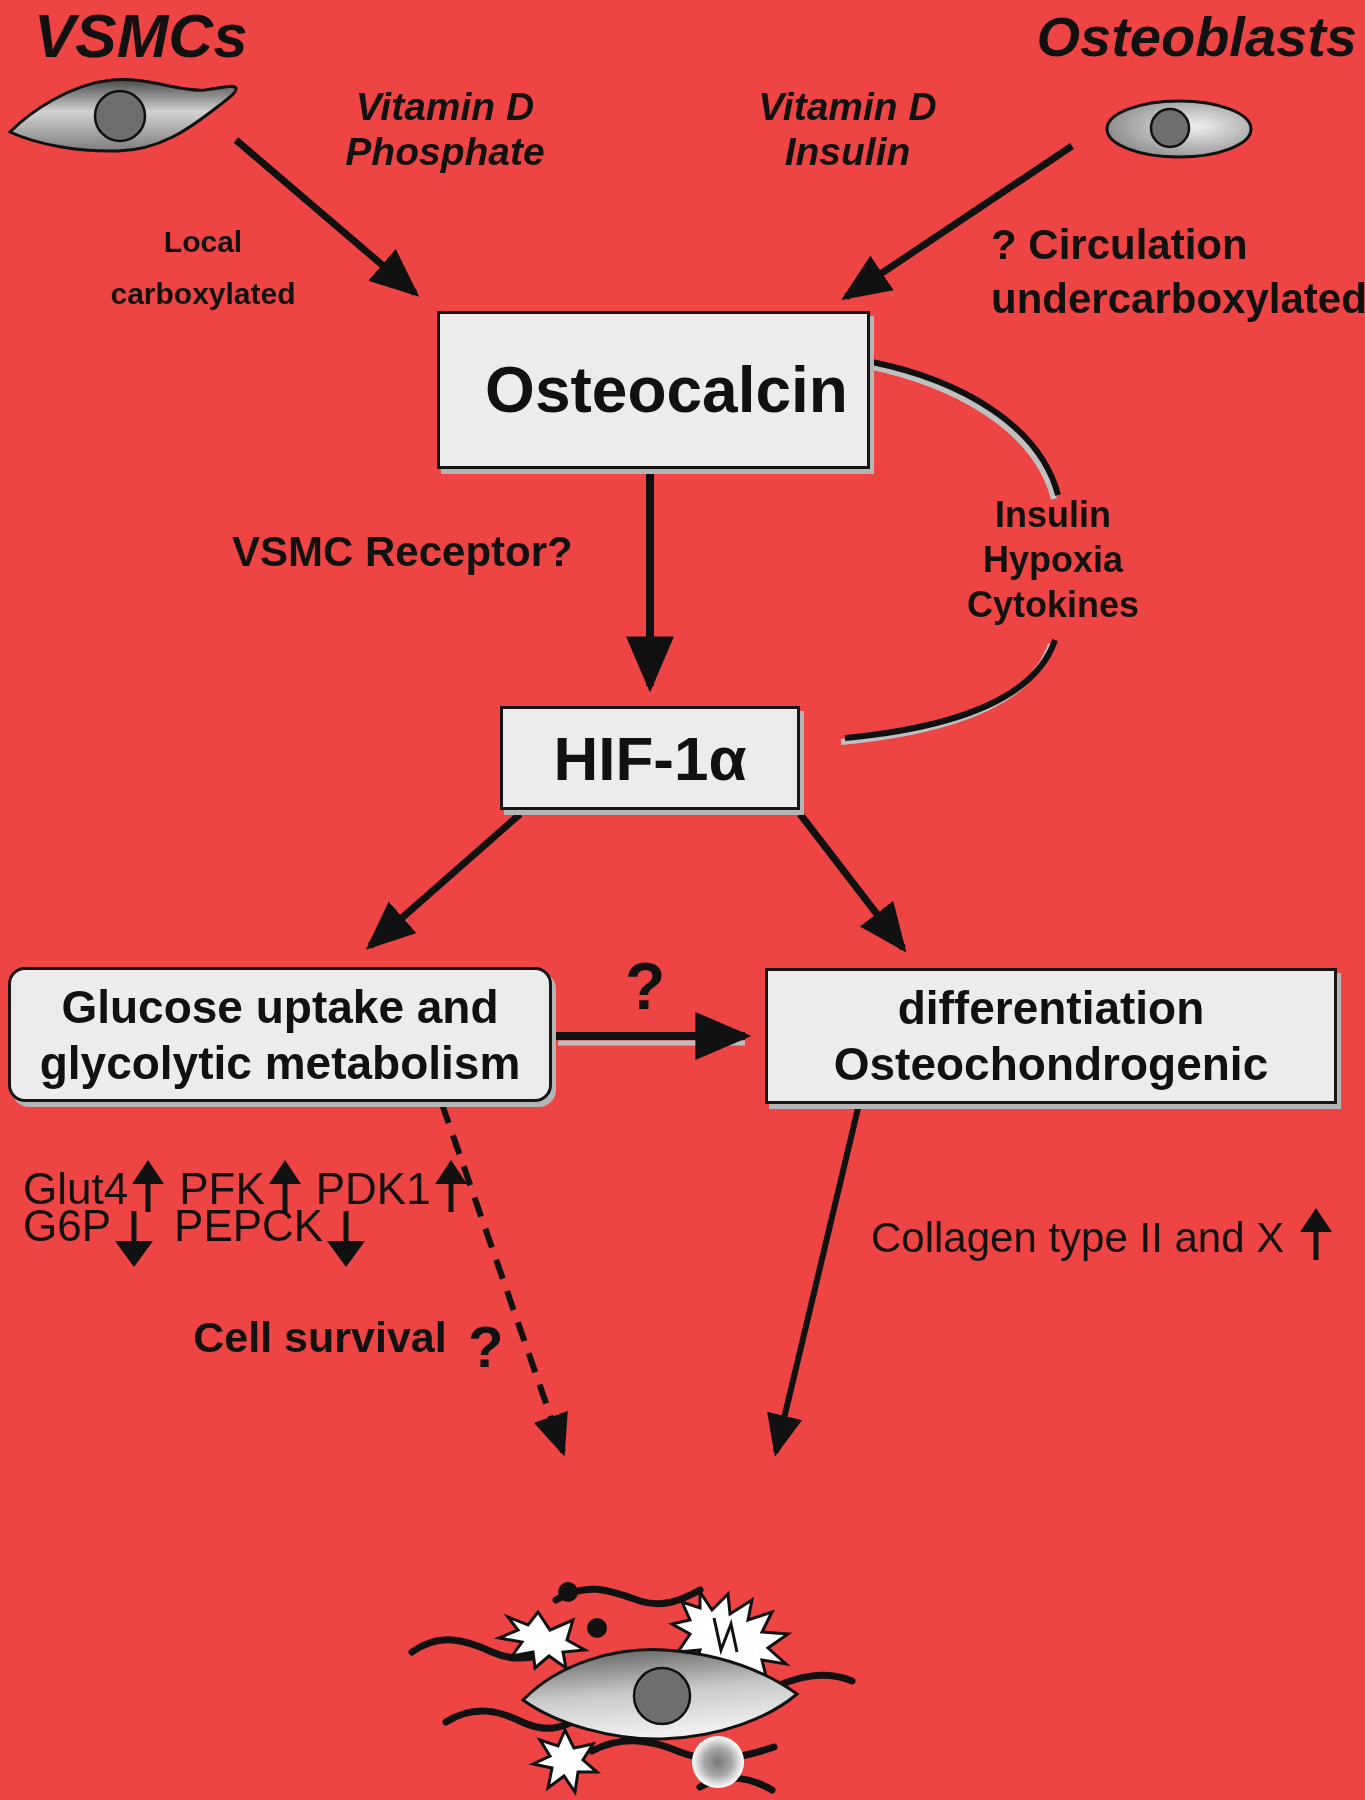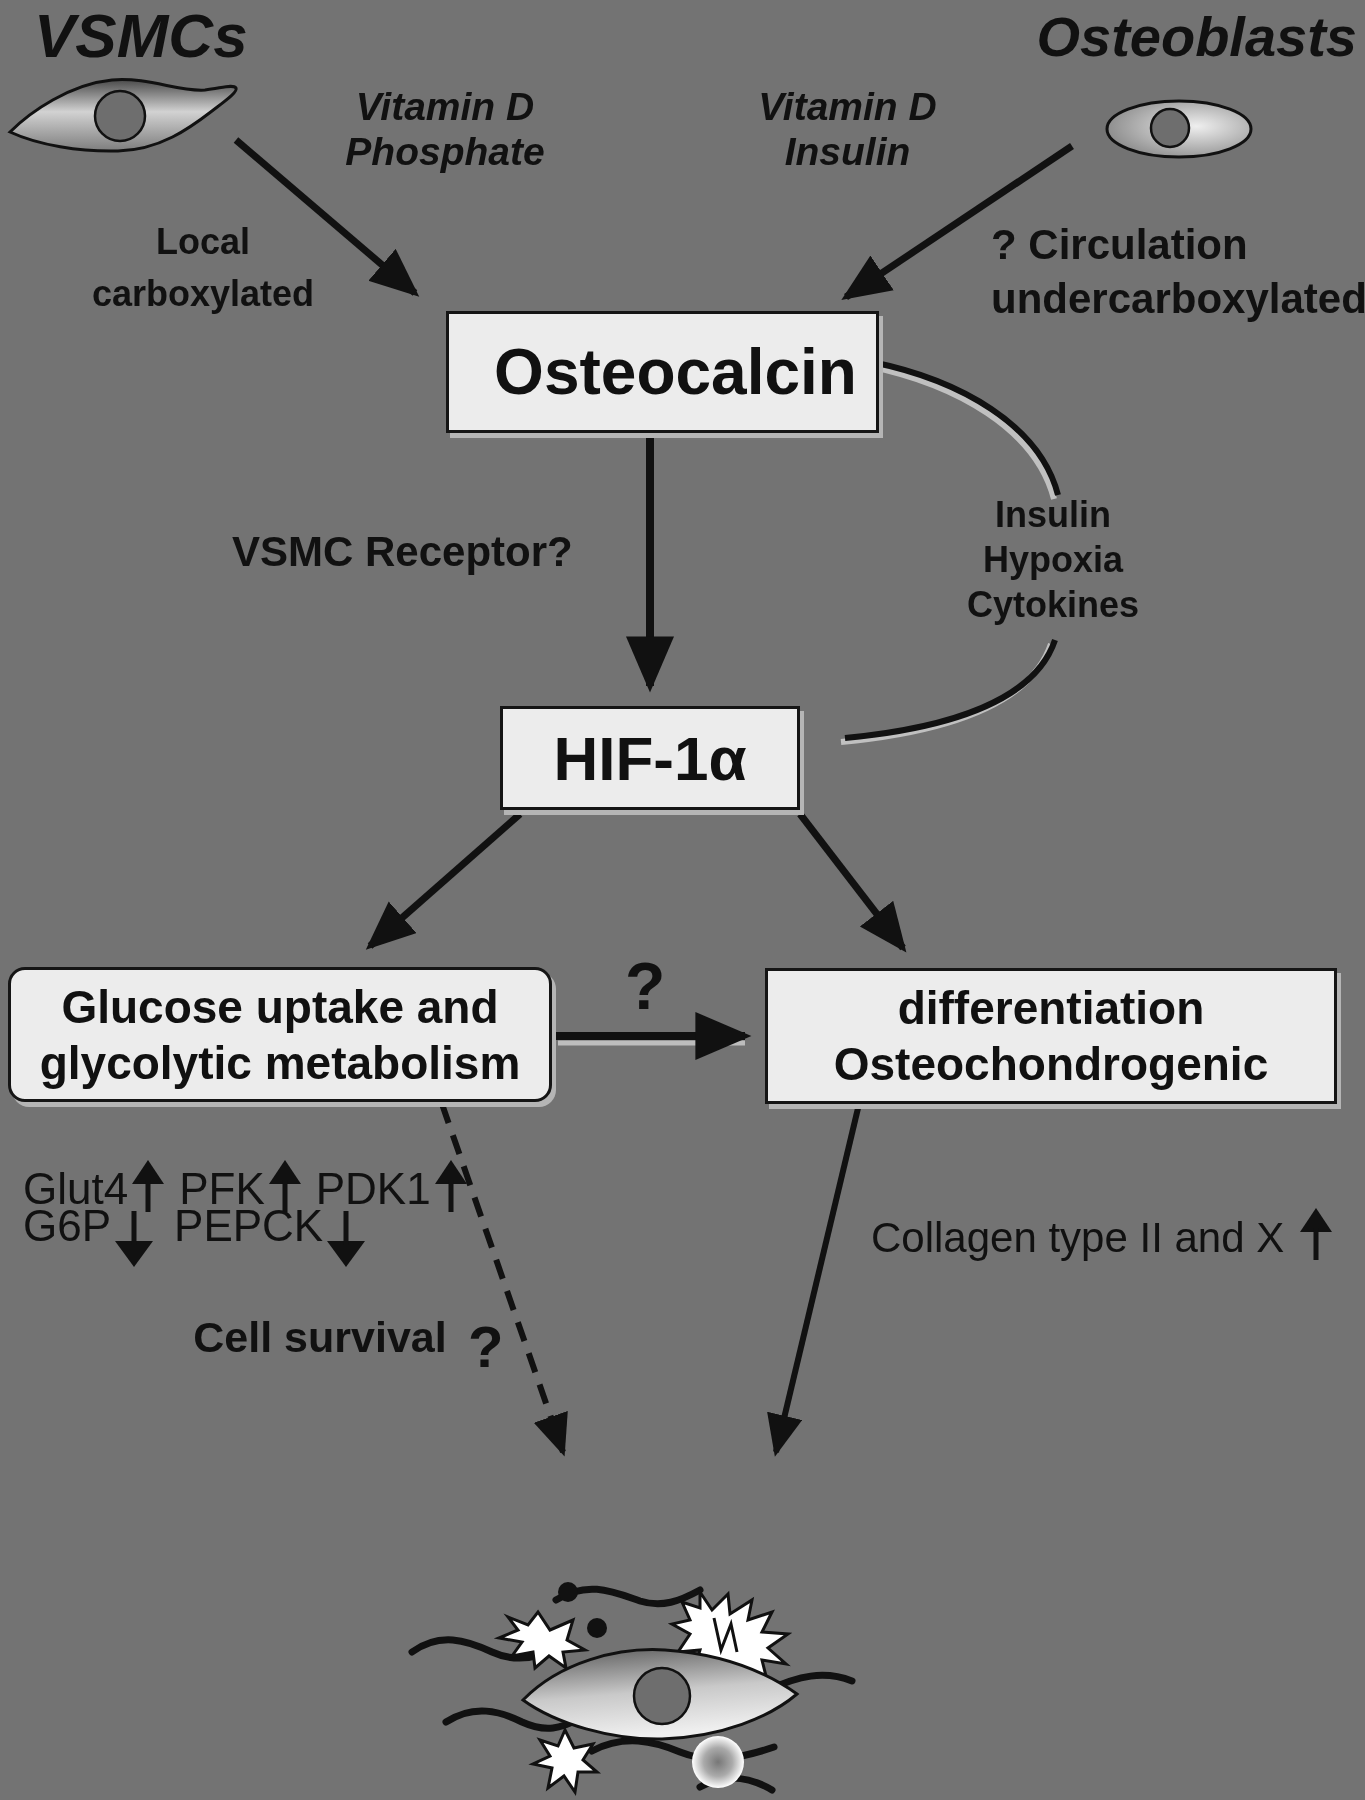--- a/index.html
+++ b/index.html
@@ -1,33 +1,33 @@
 <!DOCTYPE html>
 <html><head>
 <meta charset="utf-8">
 <style>
   html,body{margin:0;padding:0;background:#fff;}
-  .stage{position:relative;width:1365px;height:1800px;background:#737373;overflow:hidden;
+  .stage{position:relative;width:1365px;height:1800px;background:#ef4444;overflow:hidden;
          font-family:"Liberation Sans",sans-serif;color:#111;}
   svg.art{position:absolute;left:0;top:0;z-index:1;}
   .txt{position:absolute;white-space:nowrap;color:#111;z-index:3;}
   .b{font-weight:bold;}
   .i{font-style:italic;}
   .ctr{text-align:center;}
   .nodebox{position:absolute;z-index:2;box-sizing:border-box;background:#ececec;
            border:3px solid #151515;box-shadow:4px 5px 0 #b5b5b5;
            display:flex;flex-direction:column;align-items:center;justify-content:center;
            font-weight:bold;text-align:center;}
   .title-left{left:34px;top:0px;font-size:62px;}
   .title-right{right:8px;top:4px;font-size:56px;}
   .vit-left{left:330px;top:84px;width:230px;font-size:39px;line-height:45px;}
   .vit-right{left:740px;top:84px;width:215px;font-size:39px;line-height:45px;}
-  .local{left:78px;top:216px;width:250px;font-size:36px;line-height:52px;}
+  .local{left:78px;top:216px;width:250px;font-size:30px;line-height:52px;}
   .circ{left:991px;top:218px;font-size:42px;line-height:54px;}
-  .box-oc{left:446px;top:311px;width:433px;height:122px;font-size:64px;padding-left:26px;}
+  .box-oc{left:437px;top:311px;width:433px;height:158px;font-size:64px;padding-left:26px;}
   .receptor{left:232px;top:528px;font-size:42px;}
   .loop{left:933px;top:492px;width:240px;font-size:36px;line-height:45px;font-weight:bold;text-align:center;}
   .box-hif{left:500px;top:706px;width:300px;height:104px;font-size:62px;justify-content:center;}
   .box-glu{left:8px;top:967px;width:544px;height:135px;font-size:46px;line-height:56px;border-radius:17px;}
   .q-mid{left:625px;top:948px;font-size:66px;}
   .box-ost{left:765px;top:968px;width:572px;height:136px;font-size:46px;line-height:56px;}
   .mrow{position:absolute;z-index:3;font-size:44px;line-height:44px;white-space:nowrap;color:#111;}
   .mrowA1{left:23px;top:1160px;}
   .mrowA2{left:23px;top:1204px;}
   .mrowB1{left:871px;top:1162px;font-size:42px;line-height:42px;}

